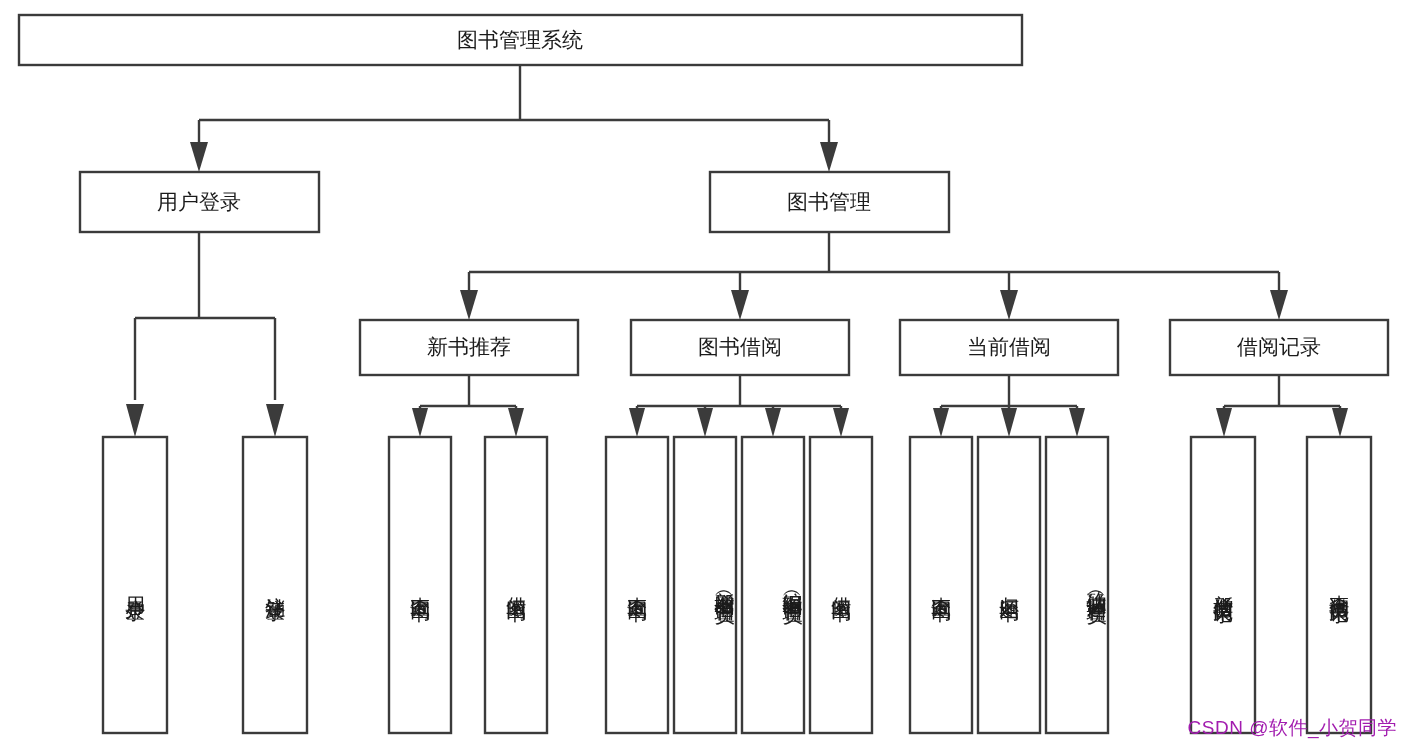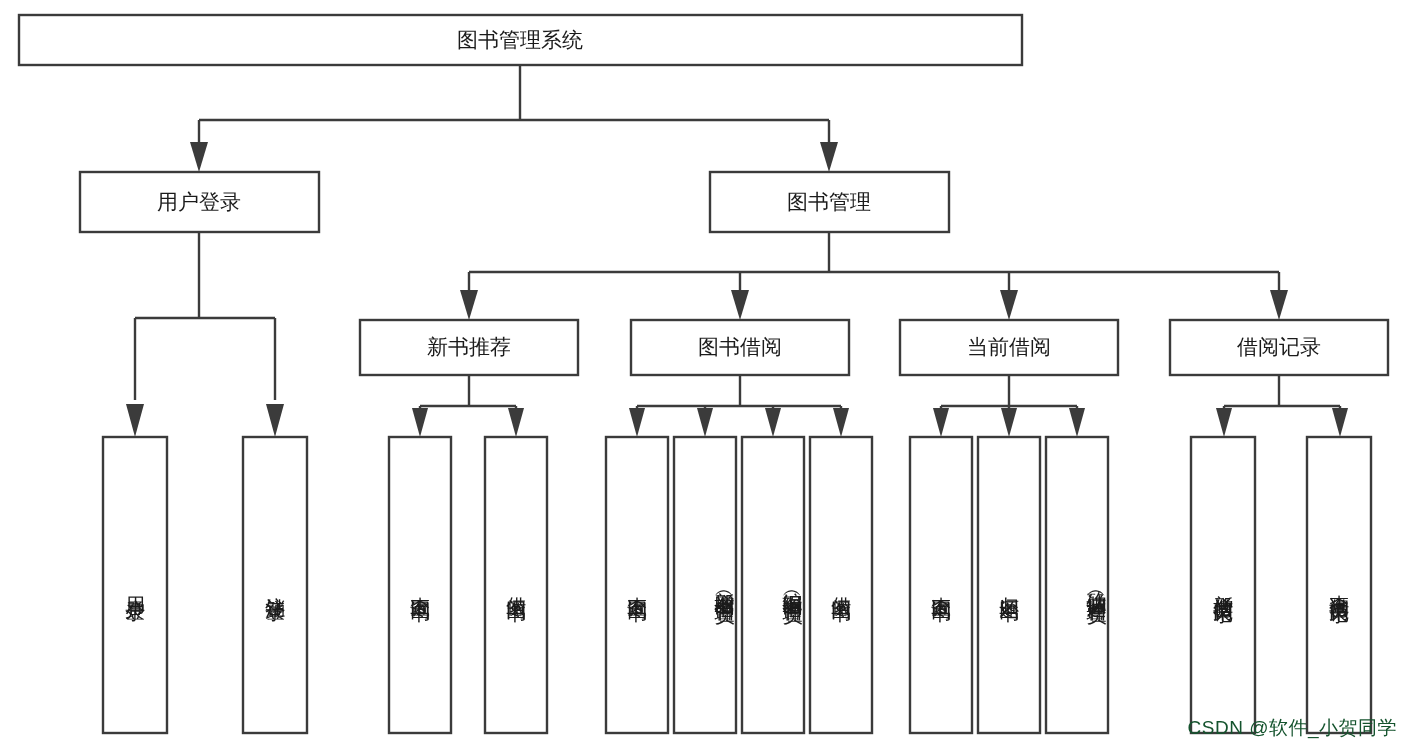--- a/index.html
+++ b/index.html
@@ -60,21 +60,21 @@
     letter-spacing: 2px;
     white-space: nowrap;
     pointer-events: none;
   }
   .watermark {
     position: absolute;
     right: 8px;
     bottom: 6px;
     font-family: "Liberation Sans", "DejaVu Sans", sans-serif;
     font-size: 19px;
-    color: #14532d;
+    color: #a21caf;
     letter-spacing: 0.5px;
     white-space: nowrap;
   }
 </style>
 </head>
 <body>
 
 <div id="canvas">
 
   <svg id="diagram" viewBox="0 0 1405 747">

